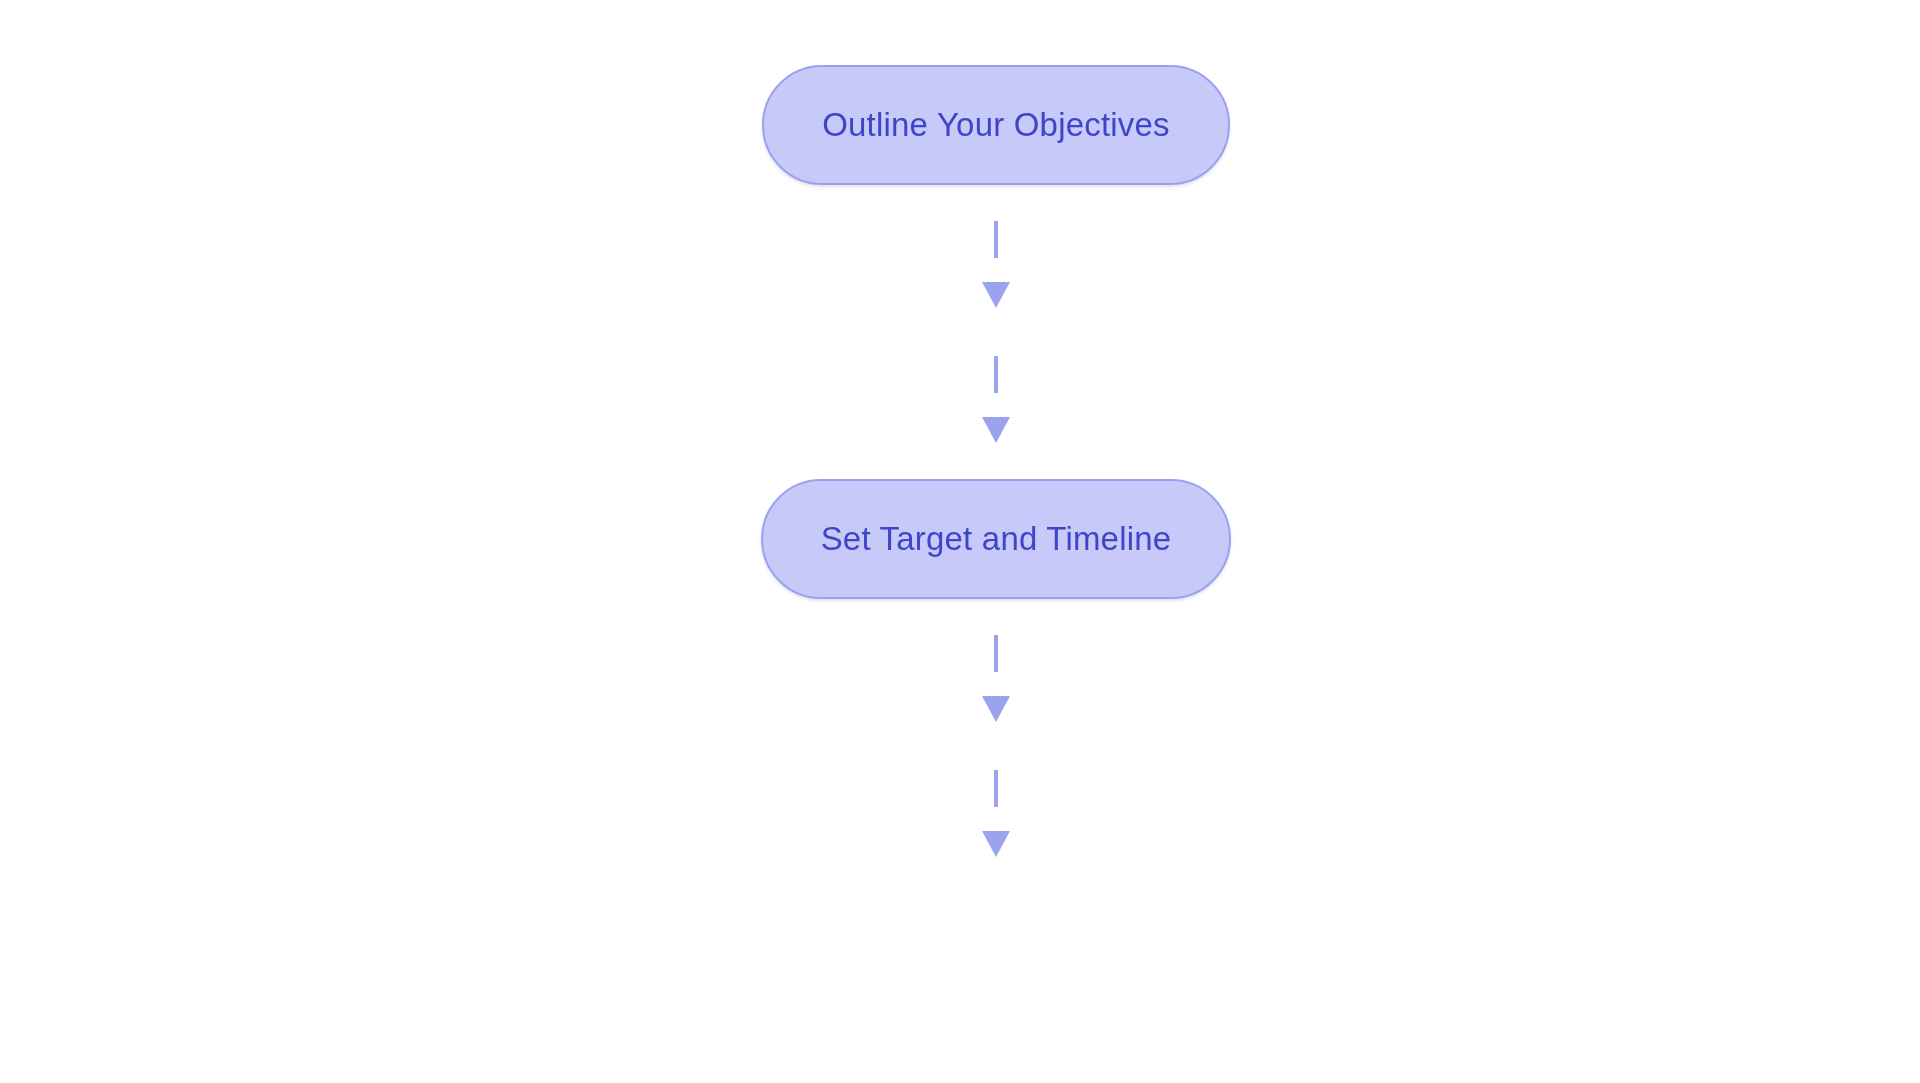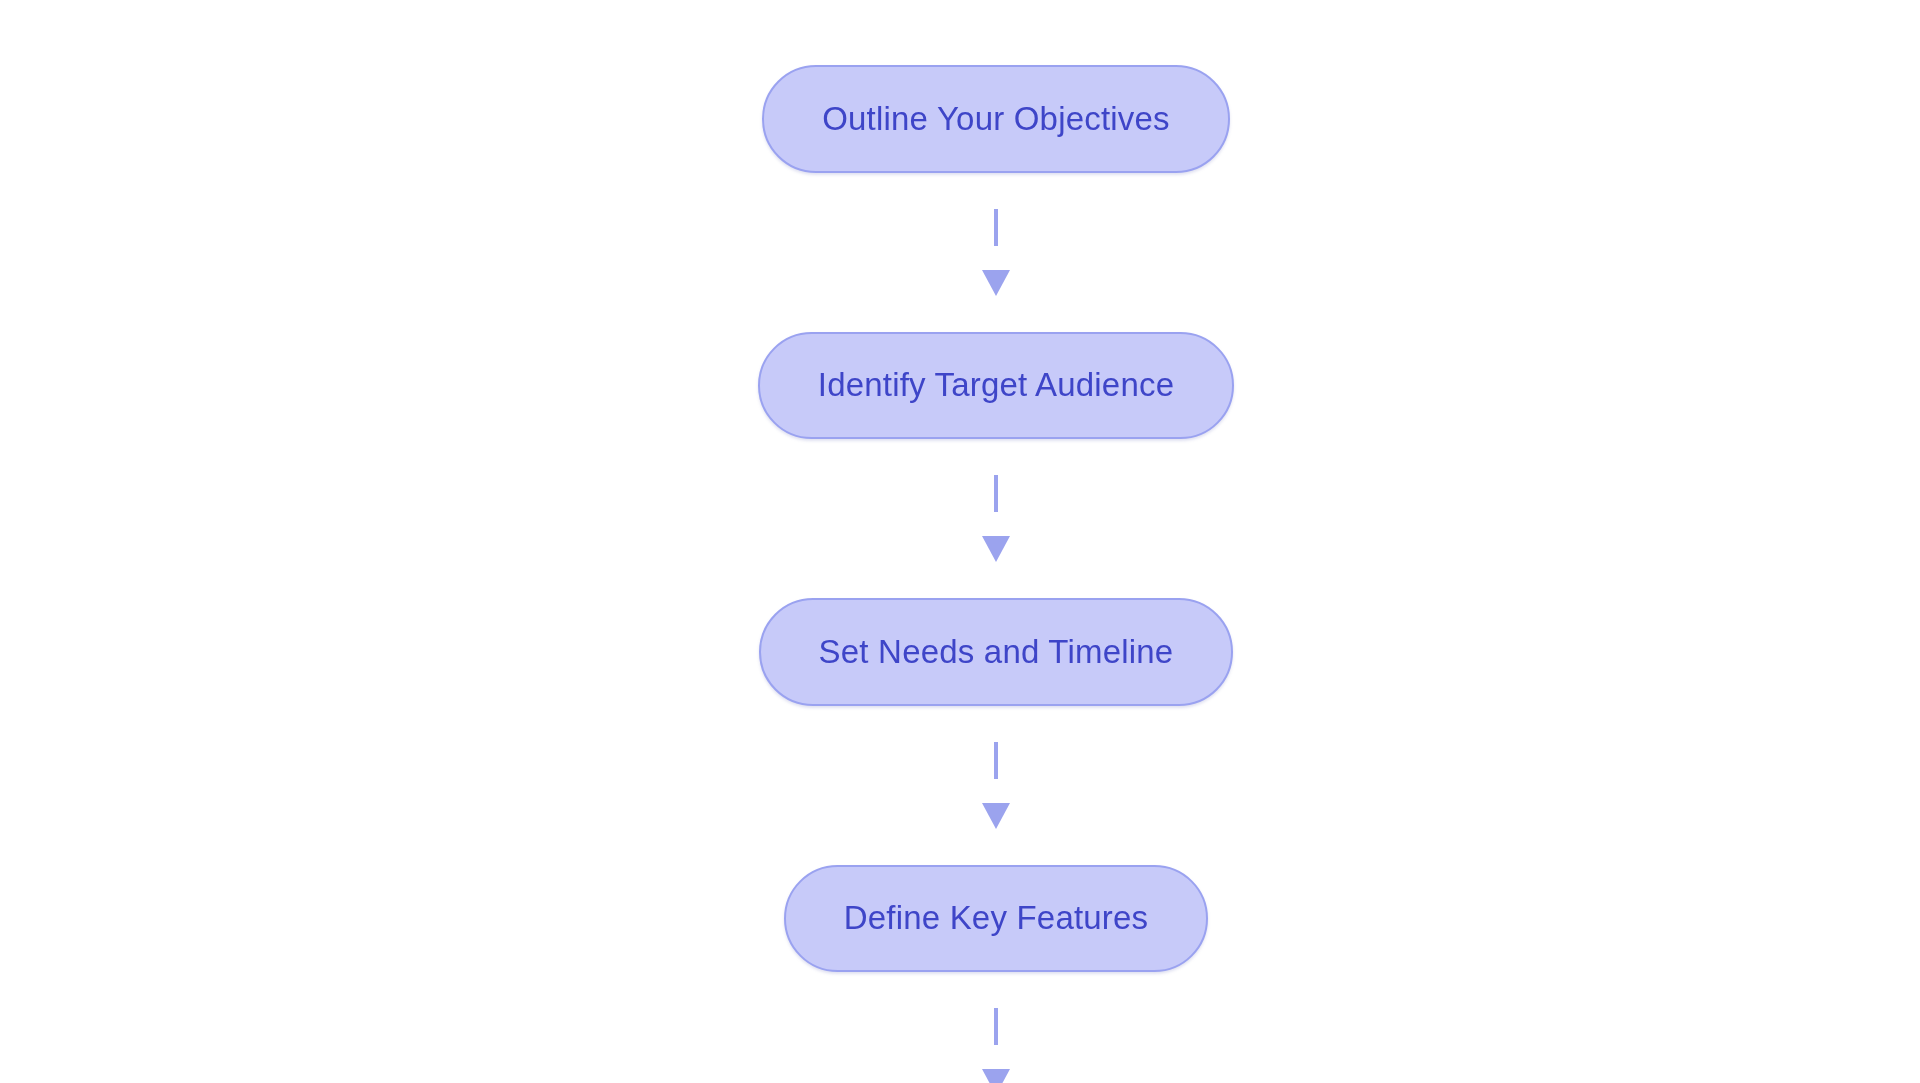--- a/index.html
+++ b/index.html
@@ -68,41 +68,35 @@
 
   <div class="flow-node">
     <span>Outline Your Objectives</span>
   </div>
 
   <div class="connector">
     <div class="line"></div>
     <div class="head"></div>
   </div>
 
+
+  <div class="connector">
+    <div class="line"></div>
+    <div class="head"></div>
+  </div>
+
   <div class="flow-node">
-    <span>Identify Target Audience</span>
+    <span>Set Target and Timeline</span>
   </div>
 
   <div class="connector">
     <div class="line"></div>
     <div class="head"></div>
   </div>
 
-  <div class="flow-node">
-    <span>Set Needs and Timeline</span>
-  </div>
-
-  <div class="connector">
-    <div class="line"></div>
-    <div class="head"></div>
-  </div>
-
-  <div class="flow-node">
-    <span>Define Key Features</span>
-  </div>
 
   <div class="connector">
     <div class="line"></div>
     <div class="head"></div>
   </div>
 
 
 </div>
 
 </body></html>

